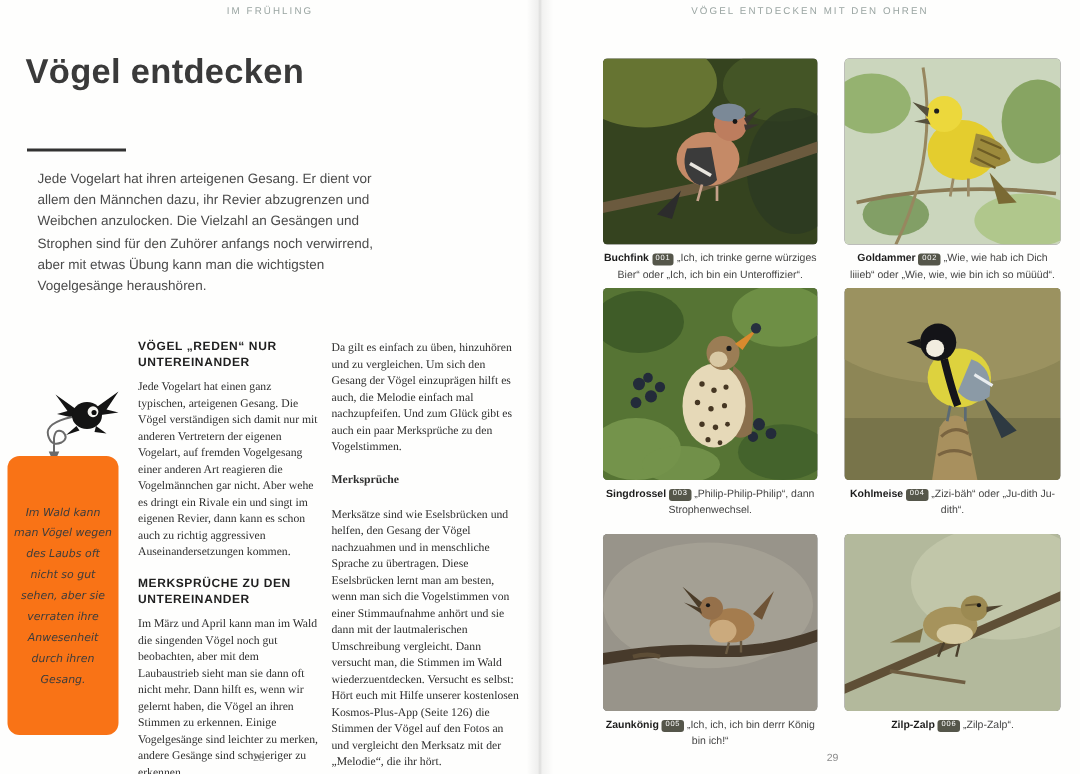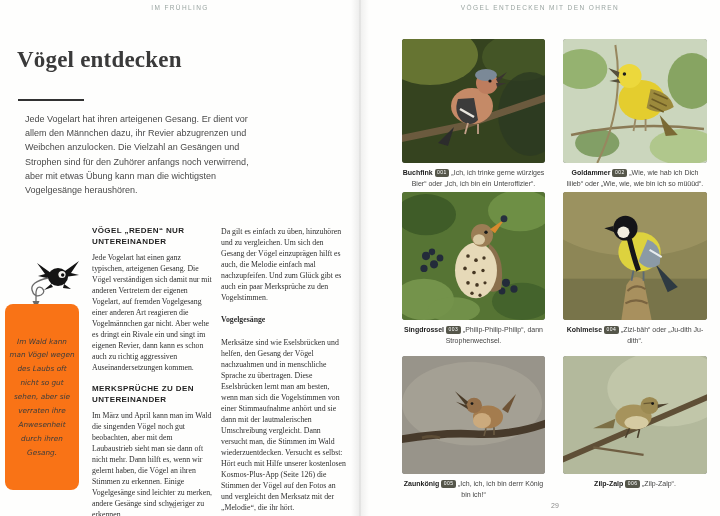--- a/index.html
+++ b/index.html
@@ -4,22 +4,22 @@
 <style>
   html,body{margin:0;padding:0;background:#e9e9e9;}
   .spread{position:relative;width:720px;height:516px;background:#fefefdff;overflow:hidden;
           font-family:"Liberation Sans",sans-serif;-webkit-font-smoothing:antialiased;}
   .runhead{position:absolute;top:4px;font-size:6.5px;letter-spacing:1.4px;color:#9aa5a2;
            text-align:center;text-transform:uppercase;}
   .runhead.left{left:0;width:360px;}
   .runhead.right{left:360px;width:360px;}
 
   
-  .title{position:absolute;left:17px;top:46px;margin:0;font-size:23px;line-height:1.22;
-         font-weight:600;color:#3a3a3a;letter-spacing:.2px;font-family:Liberation Serif, serif;}
+  .title{position:absolute;left:17px;top:33px;margin:0;font-size:23px;line-height:1.22;
+         font-weight:600;color:#3a3a3a;letter-spacing:.2px;}
   .title span{display:block;}
   .rule{position:absolute;left:18px;top:99px;width:66px;height:2px;background:#323232;}
   .intro{position:absolute;left:25px;top:112px;width:242px;margin:0;font-size:9px;
          line-height:1.58;color:#4a4a4a;}
   .col{position:absolute;top:226px;}
   .col1{left:92px;width:121px;}
   .col2{left:221px;width:126px;}
   .col h3{margin:0 0 4px;font-size:8px;line-height:1.35;letter-spacing:.4px;color:#1f1f1f;}
   .col p{margin:0 0 11px;font-size:7.8px;line-height:1.42;color:#2e2e2e;
          font-family:"Liberation Serif",serif;}
@@ -81,21 +81,21 @@
 
   <div class="col col1">
     <h3>VÖGEL „REDEN“ NUR UNTEREINANDER</h3>
     <p>Jede Vogelart hat einen ganz typischen, arteigenen Gesang. Die Vögel verständigen sich damit nur mit anderen Vertretern der eigenen Vogelart, auf fremden Vogelgesang einer anderen Art reagieren die Vogelmännchen gar nicht. Aber wehe es dringt ein Rivale ein und singt im eigenen Revier, dann kann es schon auch zu richtig aggressiven Auseinandersetzungen kommen.</p>
     <h3>MERKSPRÜCHE ZU DEN UNTEREINANDER</h3>
     <p>Im März und April kann man im Wald die singenden Vögel noch gut beobachten, aber mit dem Laubaustrieb sieht man sie dann oft nicht mehr. Dann hilft es, wenn wir gelernt haben, die Vögel an ihren Stimmen zu erkennen. Einige Vogelgesänge sind leichter zu merken, andere Gesänge sind schwieriger zu erkennen.</p>
   </div>
 
   <div class="col col2">
     <p>Da gilt es einfach zu üben, hinzuhören und zu vergleichen. Um sich den Gesang der Vögel einzuprägen hilft es auch, die Melodie einfach mal nachzupfeifen. Und zum Glück gibt es auch ein paar Merksprüche zu den Vogelstimmen.</p>
-    <p class="subhead">Vogelgesänge</p>
+    <p class="subhead">Merksprüche</p>
     <p>Merksätze sind wie Eselsbrücken und helfen, den Gesang der Vögel nachzuahmen und in menschliche Sprache zu übertragen. Diese Eselsbrücken lernt man am besten, wenn man sich die Vogelstimmen von einer Stimmaufnahme anhört und sie dann mit der lautmalerischen Umschreibung vergleicht. Dann versucht man, die Stimmen im Wald wiederzuentdecken. Versucht es selbst: Hört euch mit Hilfe unserer kostenlosen Kosmos-Plus-App (Seite 126) die Stimmen der Vögel auf den Fotos an und vergleicht den Merksatz mit der „Melodie“, die ihr hört.</p>
   </div>
 
   <div class="pagenum left">28</div>
 
   <figure class="fig" style="left:402px;top:39px;width:143px;">
     <div class="photo" style="height:124px;">
       <svg viewBox="0 0 143 124" preserveAspectRatio="none">
         <rect width="143" height="124" fill="#35431f"></rect>
         <ellipse cx="28" cy="16" rx="48" ry="30" fill="#6e7c36" opacity=".85"></ellipse>

